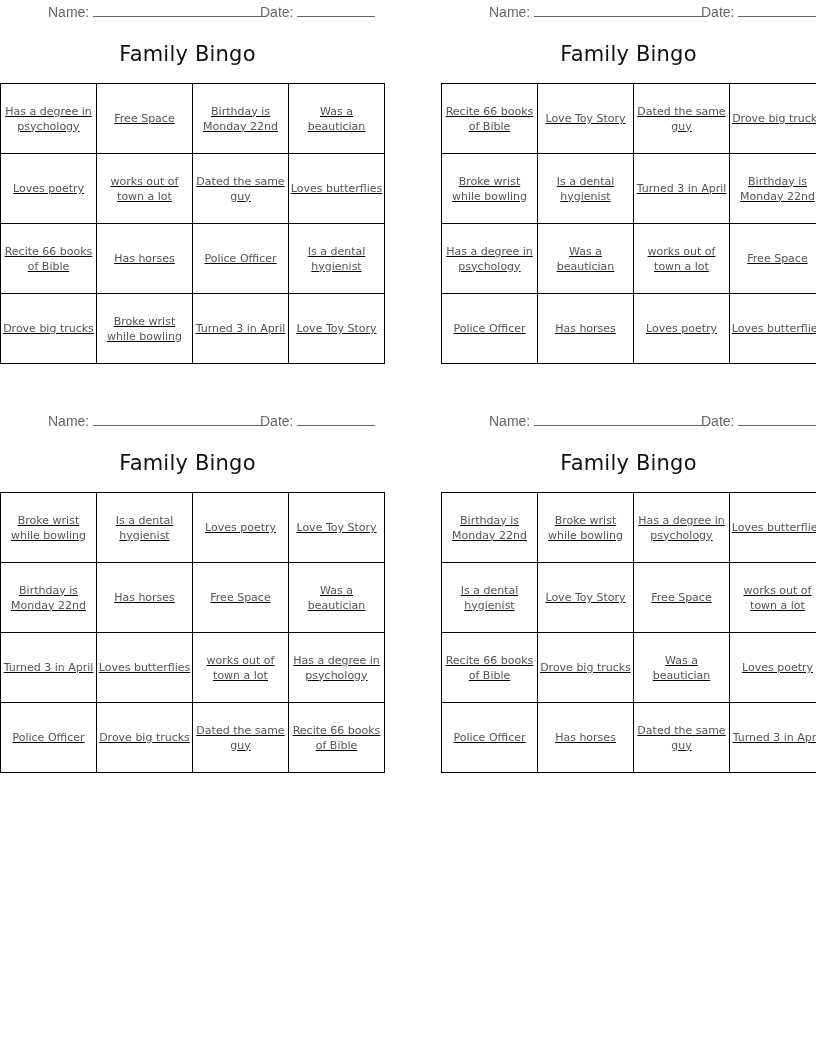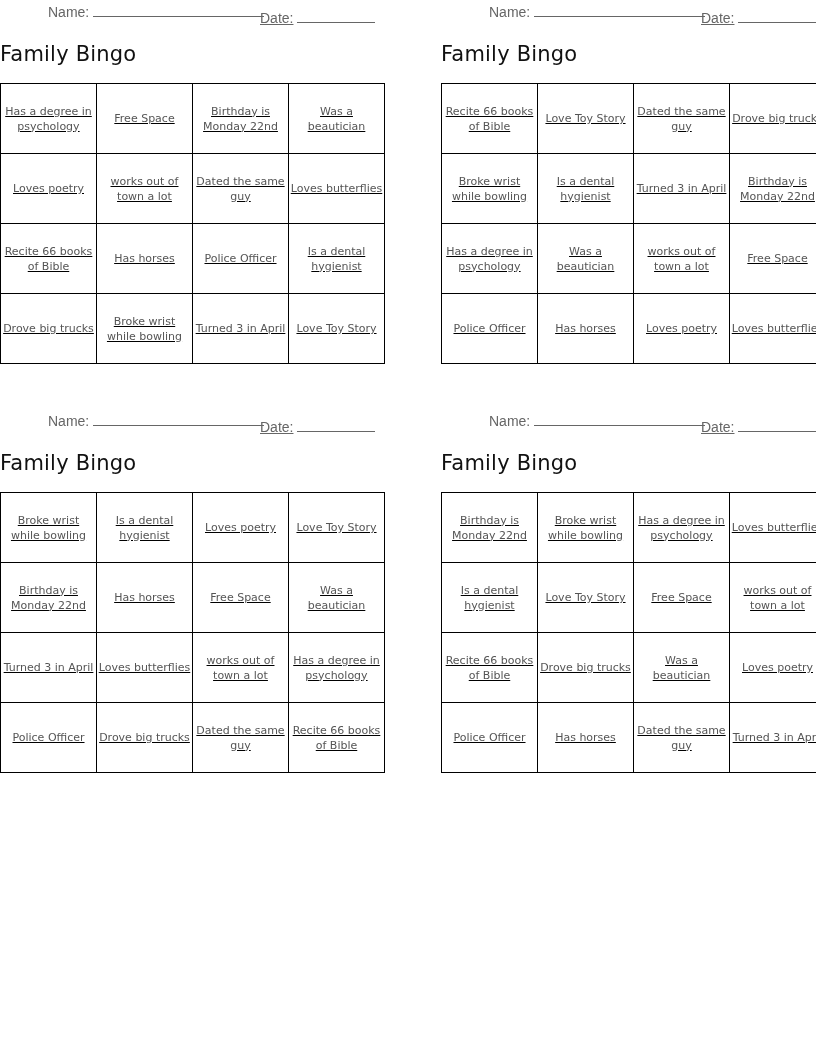--- a/index.html
+++ b/index.html
@@ -31,39 +31,38 @@
     .name-field {
       position: absolute;
       left: 0;
       top: 2px;
       white-space: nowrap;
       margin-left: 48px;
     }
     .date-field {
       position: absolute;
       left: 260px;
-      top: 8px;
+      top: 2px;
       white-space: nowrap;
-      text-decoration: underline;
     }
     .line {
       display: inline-block;
       border-bottom: 1px solid #666666;
       height: 14px;
       vertical-align: baseline;
       margin-left: 4px;
     }
     .name-line { width: 171px; }
     .date-line { width: 78px; }
     .card-title {
       position: absolute;
       top: 42px;
       left: 0;
       width: 375px;
-      text-align: left;
+      text-align: center;
       font-family: "DejaVu Sans", sans-serif;
       font-size: 21px;
       color: #111111;
       letter-spacing: 0.2px;
     }
     .grid {
       position: absolute;
       top: 83px;
       left: 0;
       border-collapse: collapse;

